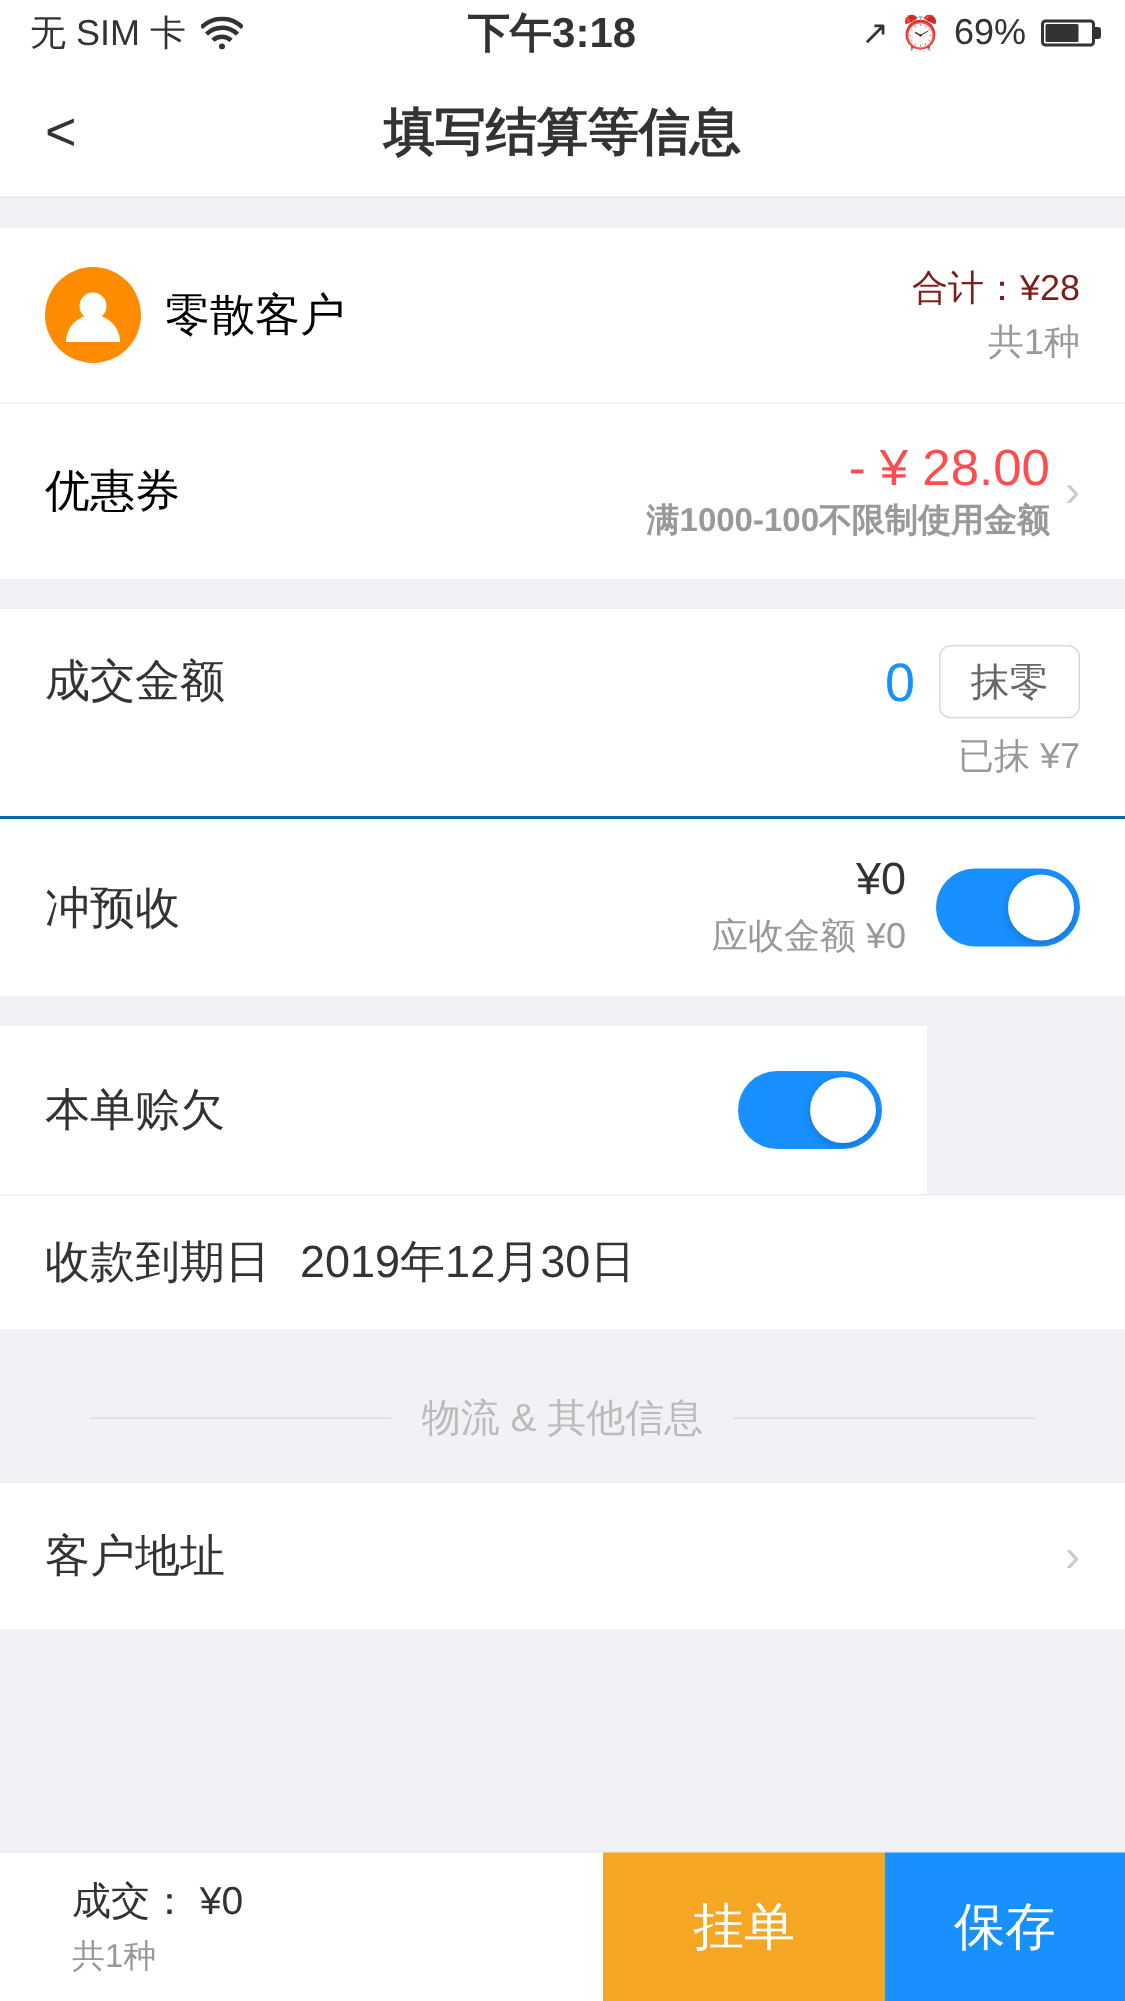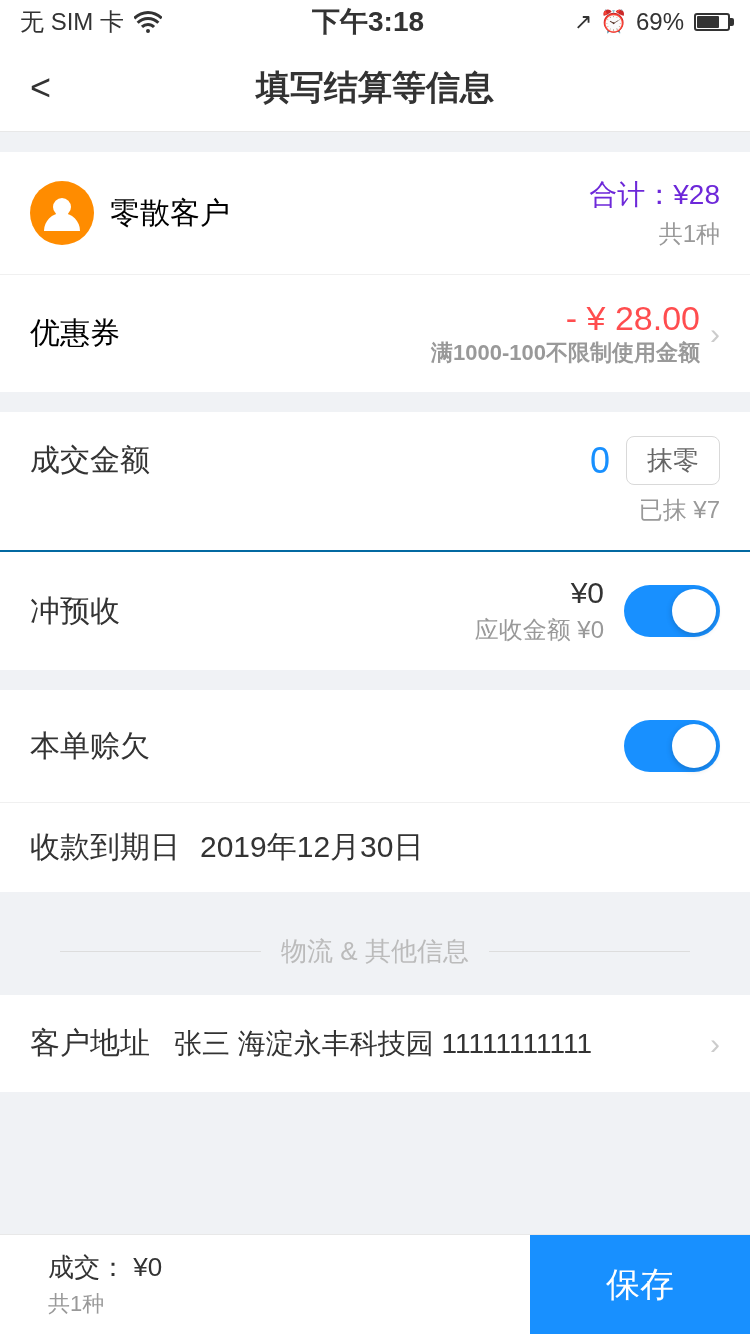--- a/index.html
+++ b/index.html
@@ -126,22 +126,22 @@
     }
     .customer-avatar svg { width: 40px; height: 40px; fill: #fff; }
     .customer-name {
       font-size: 30px;
       color: #000000;
     }
     .customer-right {
       text-align: right;
     }
     .total-label {
-      font-size: 28px;
-      color: #6d28d9;
+      font-size: 24px;
+      color: #7f1d1d;
     }
     .total-count {
       font-size: 24px;
       color: #999;
       margin-top: 4px;
     }
 
     
     .coupon-row {
       width: 750px;
@@ -265,21 +265,21 @@
       top: 4px;
       width: 44px;
       height: 44px;
       border-radius: 50%;
       background: #fff;
       box-shadow: 0 2px 6px rgba(0,0,0,0.2);
     }
 
     
     .debt-section {
-      width: 750px;
+      width: 618px;
       background: #fff;
       padding: 30px;
       display: flex;
       align-items: center;
       justify-content: space-between;
     }
     .debt-label {
       font-size: 30px;
       color: #333;
     }
@@ -372,21 +372,21 @@
     }
     .bottom-btn-hold {
       width: 188px;
       background: #f5a623;
       display: flex;
       align-items: center;
       justify-content: center;
       cursor: pointer;
     }
     .bottom-btn-save {
-      width: 220px;
+      width: 160px;
       background: #1890ff;
       display: flex;
       align-items: center;
       justify-content: center;
       cursor: pointer;
     }
     .bottom-btn-label {
       font-size: 34px;
       color: #fff;
       font-weight: 500;
@@ -501,27 +501,29 @@
     <div class="logistics-line-bar"></div>
     <span class="logistics-text">物流 &amp; 其他信息</span>
     <div class="logistics-line-bar"></div>
   </div>
 </div>
 
 <div class="section-divider" style="height:4px;"></div>
 
 <div class="address-row">
   <span class="address-label">客户地址</span>
-  <span class="address-value">张三 海淀永丰科技园 11111111111</span>
   <span class="chevron-right" style="margin-left:10px;">›</span>
 </div>
 
 <div class="bottom-spacer"></div>
 
 <div class="bottom-bar">
   <div class="bottom-summary">
     <div class="bottom-deal-label">成交：  ¥0</div>
     <div class="bottom-deal-count">共1种</div>
   </div>
+  <div class="bottom-btn-hold">
+    <span class="bottom-btn-label">挂单</span>
+  </div>
   <div class="bottom-btn-save">
     <span class="bottom-btn-label">保存</span>
   </div>
 </div>
 
 </body></html>

